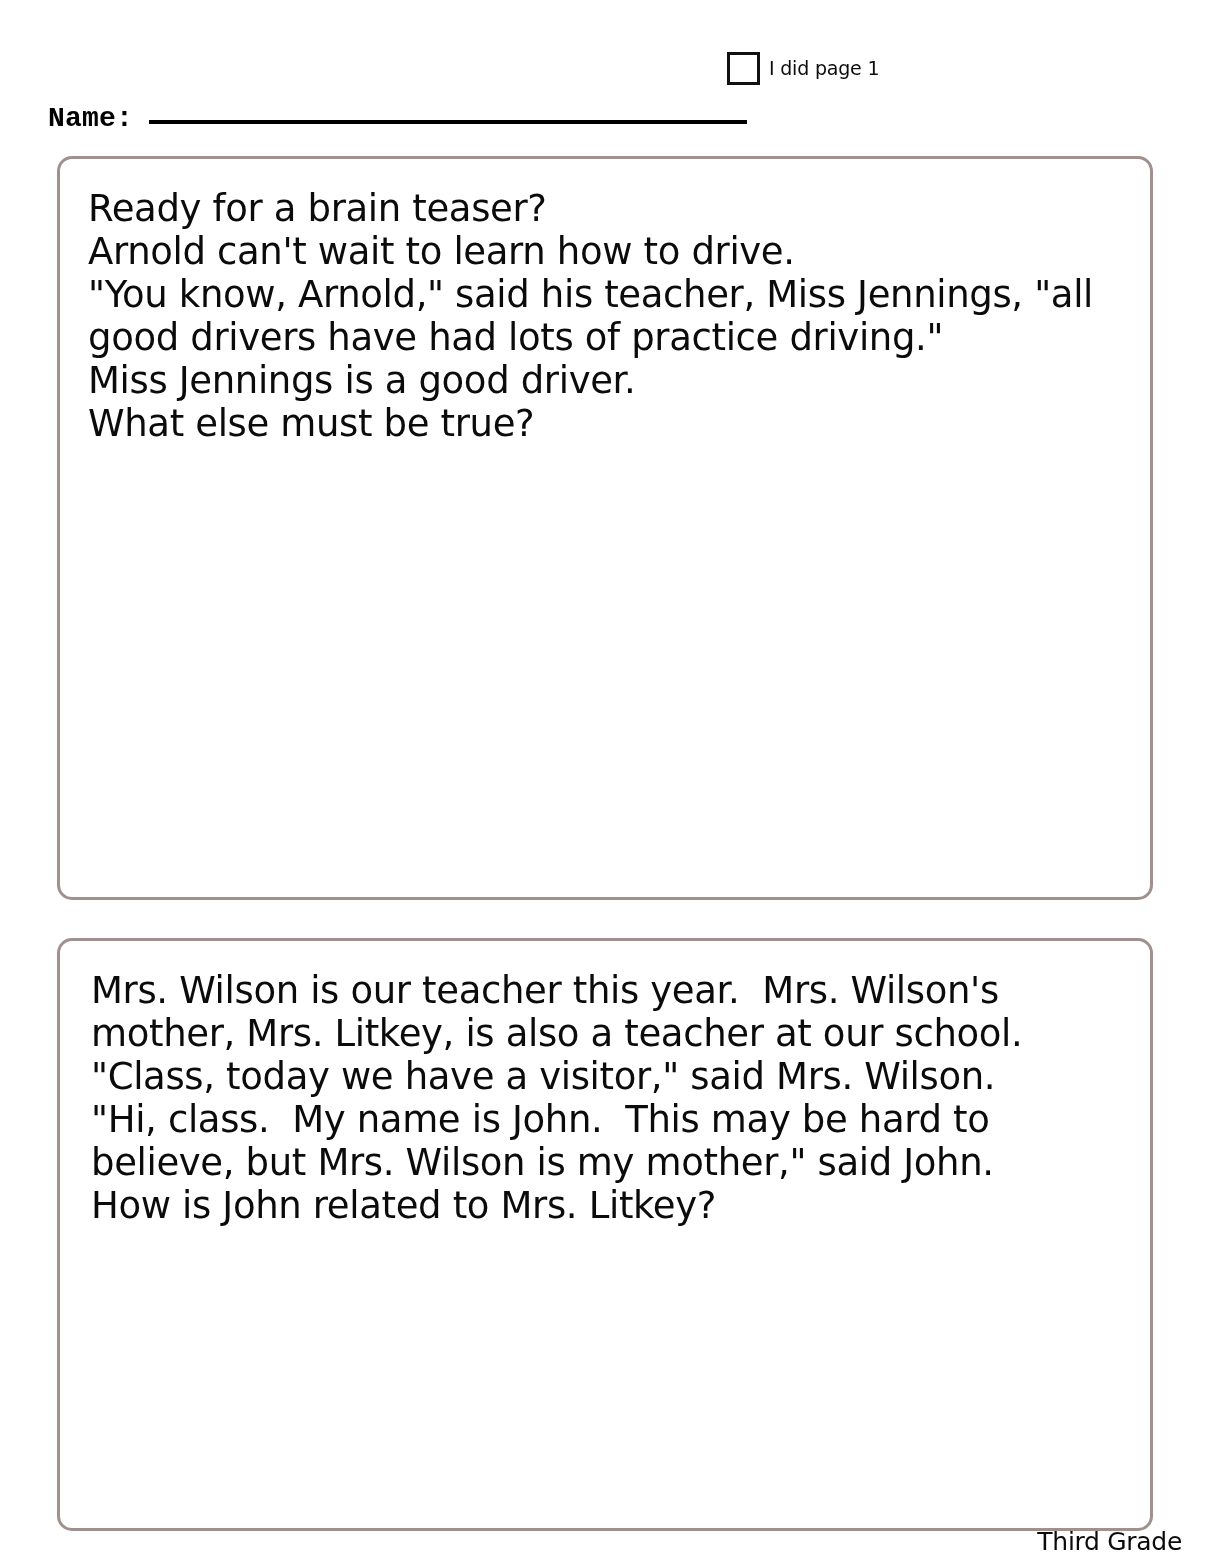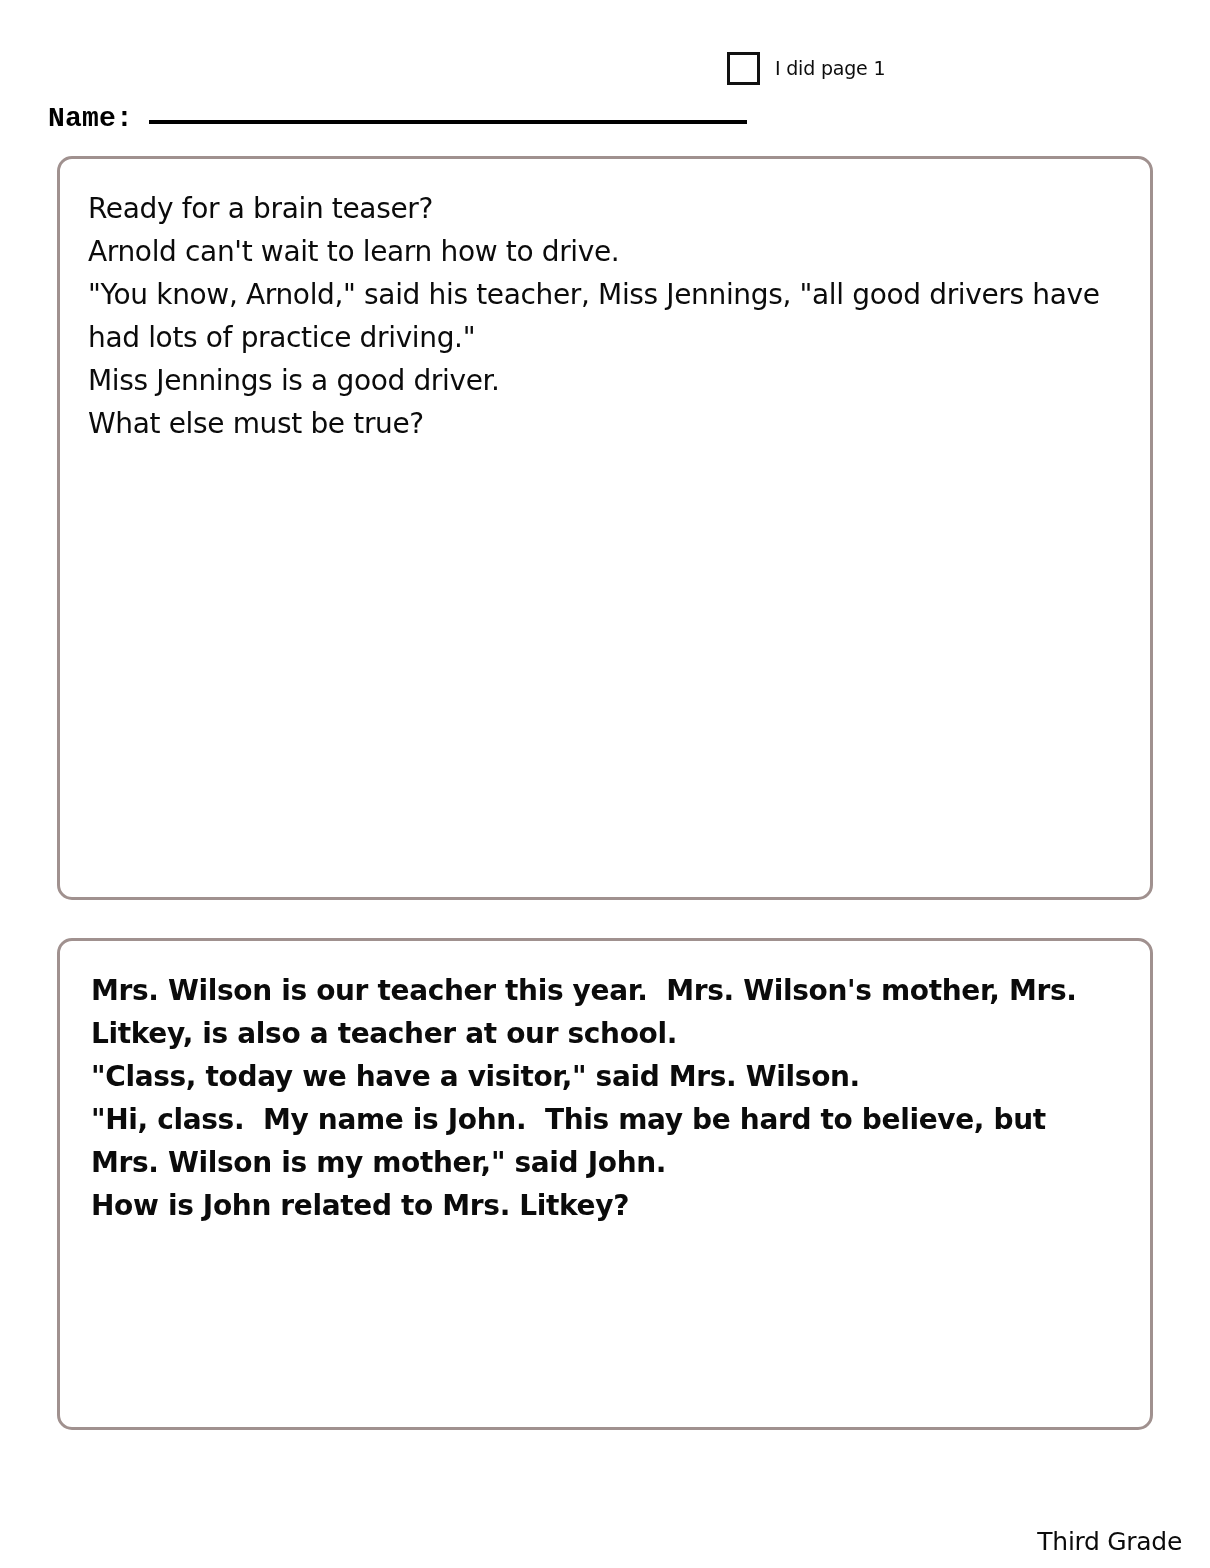--- a/index.html
+++ b/index.html
@@ -16,21 +16,21 @@
     overflow: hidden;
   }
 
   
   .page-marker {
     position: absolute;
     top: 52px;
     left: 727px;
     display: flex;
     align-items: center;
-    gap: 15px;
+    gap: 9px;
   }
   .page-marker-box {
     width: 27px;
     height: 27px;
     border: 3px solid #111111;
     background: #ffffff;
     box-sizing: content-box;
   }
   .page-marker-label {
     font-family: "DejaVu Sans", sans-serif;
@@ -76,27 +76,26 @@
     border-radius: 15px;
     background: #ffffff;
     padding: 28px 40px 20px 28px;
   }
   .answer-box.box-1 {
     top: 156px;
     height: 744px;
   }
   .answer-box.box-2 {
     top: 938px;
-    height: 492px;
-    font-weight: bold;
+    height: 593px;
   }
 
   .prompt-text {
     font-family: "DejaVu Sans", sans-serif;
-    font-size: 28px;
+    font-size: 37px;
     line-height: 43px;
     color: #0b0b0b;
     letter-spacing: -0.35px;
     margin: 0;
     white-space: pre-wrap;
   }
   .box-2 .prompt-text {
     padding-left: 3px;
   }
 

